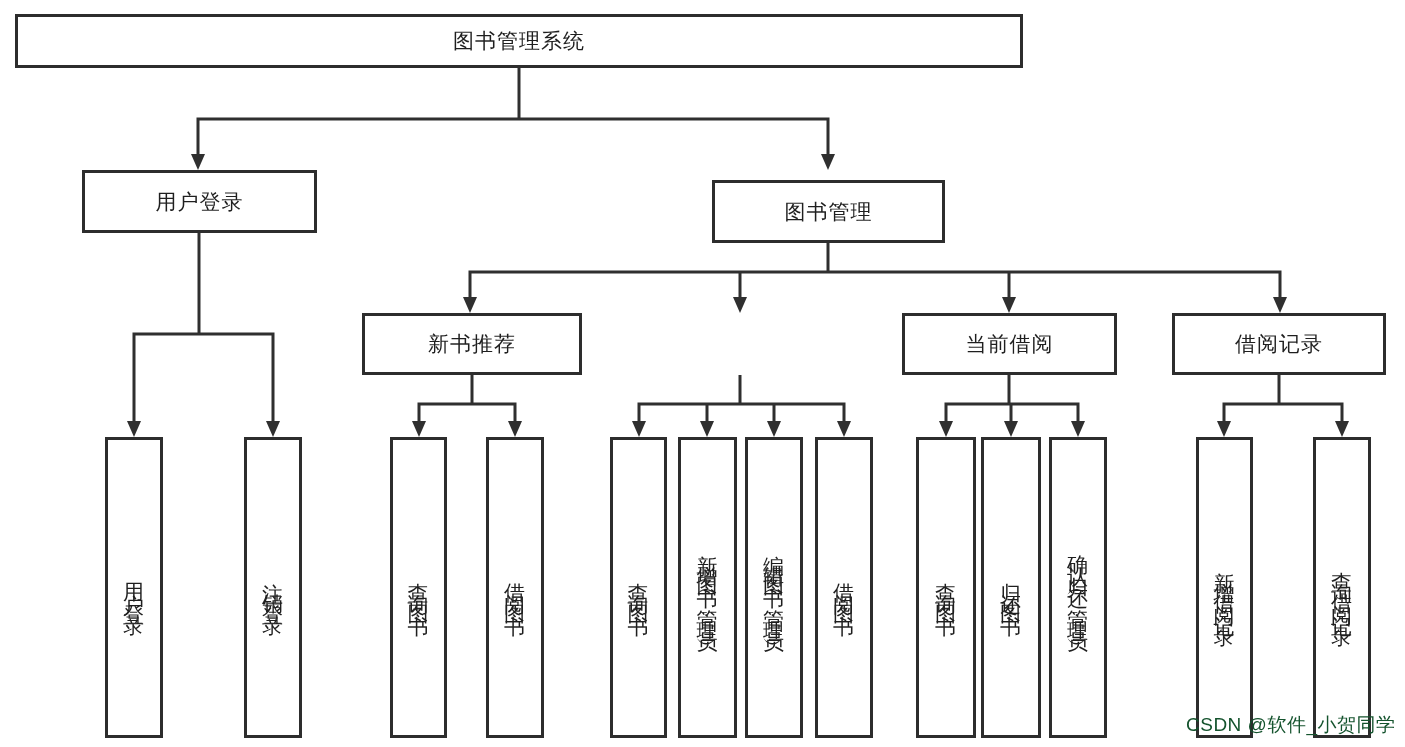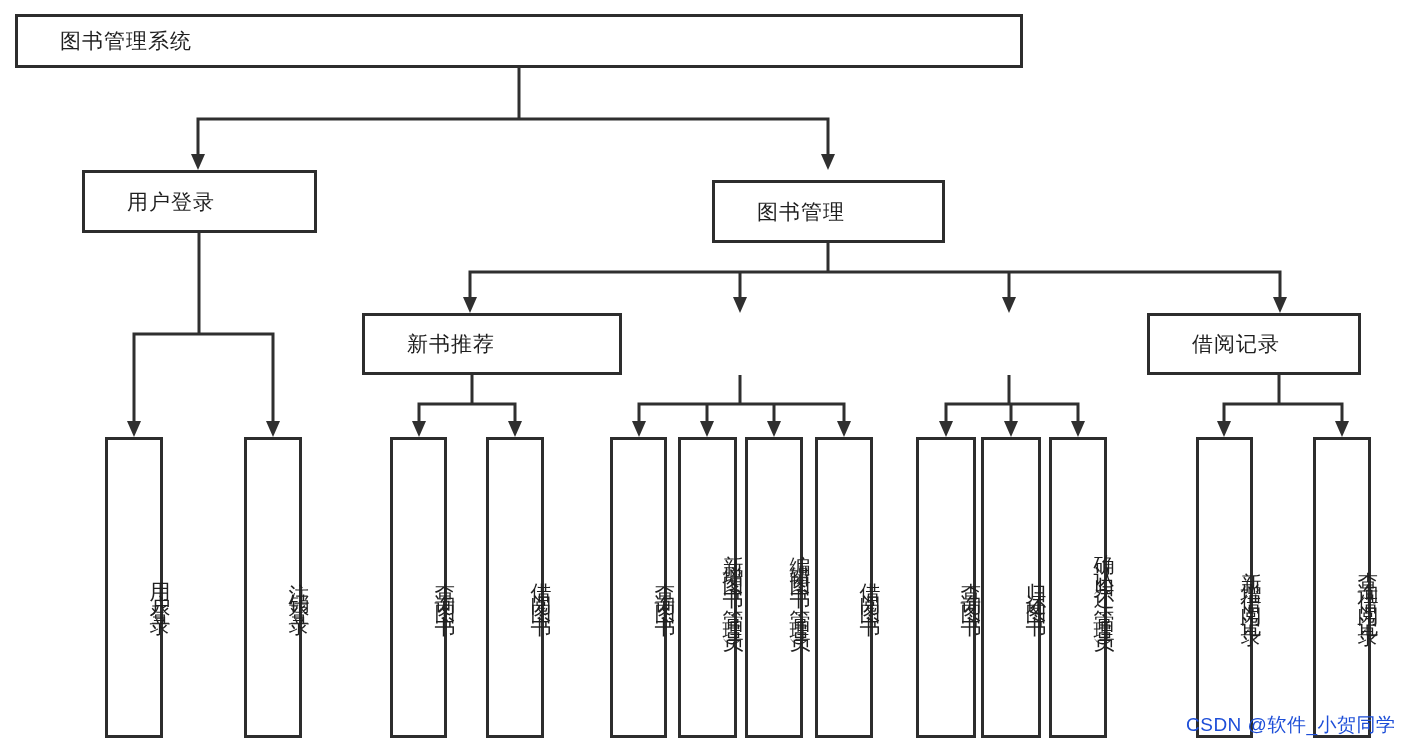--- a/index.html
+++ b/index.html
@@ -3,30 +3,30 @@
 <meta charset="utf-8">
 <style>
   html,body{margin:0;padding:0;background:#ffffff;}
   .stage{
     position:relative;width:1405px;height:747px;background:#ffffff;
     font-family:"Liberation Sans","DejaVu Sans",sans-serif;overflow:hidden;
   }
   .connectors{position:absolute;left:0;top:0;}
   .box{
     position:absolute;box-sizing:border-box;border:3px solid #2d2d2d;background:#ffffff;
-    display:flex;align-items:center;justify-content:flex-start;color:#1f1f1f;padding-left:42px;
+    display:flex;align-items:center;justify-content:center;color:#1f1f1f;
   }
   .hbox{font-size:21px;letter-spacing:1px;white-space:nowrap;}
   .vbox{top:437px;height:301px;}
   .vtext{
     writing-mode:vertical-rl;text-orientation:mixed;
     font-size:21px;line-height:1;letter-spacing:11px;
   }
   .watermark{
-    position:absolute;left:1186px;top:712px;font-size:19px;color:#1d4ed8;
+    position:absolute;left:1186px;top:712px;font-size:19px;color:#14532d;
     white-space:nowrap;letter-spacing:.5px;z-index:5;
   }
 </style>
 </head>
 <body>
 
 <div class="stage">
 
   <svg class="connectors" width="1405" height="747" viewBox="0 0 1405 747">
     <g stroke="#2f2f2f" stroke-width="3" fill="none">
@@ -84,24 +84,27 @@
     <span>图书管理系统</span>
   </div>
 
   <div class="box hbox" style="left:82px;top:170px;width:235px;height:63px">
     <span>用户登录</span>
   </div>
   <div class="box hbox" style="left:712px;top:180px;width:233px;height:63px">
     <span>图书管理</span>
   </div>
 
-  <div class="box hbox" style="left:362px;top:313px;width:260px;height:62px">
+  <div class="box hbox" style="left:362px;top:313px;width:220px;height:62px">
     <span>新书推荐</span>
   </div>
-  <div class="box hbox" style="left:1147px;top:313px;width:214px;height:62px">
+  <div class="box hbox" style="left:902px;top:313px;width:215px;height:62px">
+    <span>当前借阅</span>
+  </div>
+  <div class="box hbox" style="left:1172px;top:313px;width:214px;height:62px">
     <span>借阅记录</span>
   </div>
 
   <div class="box vbox" style="left:105px;width:58px">
     <span class="vtext">用户登录</span>
   </div>
   <div class="box vbox" style="left:244px;width:58px">
     <span class="vtext">注销登录</span>
   </div>
 

